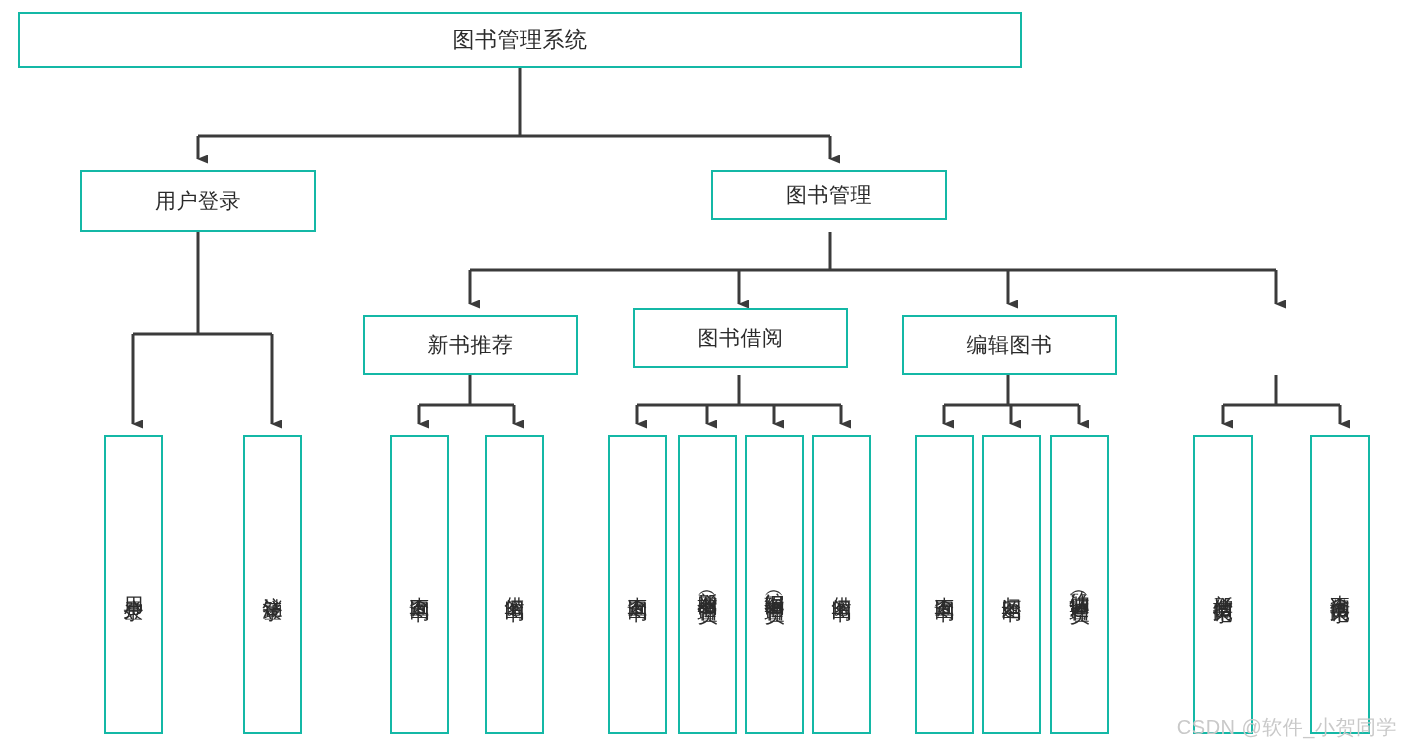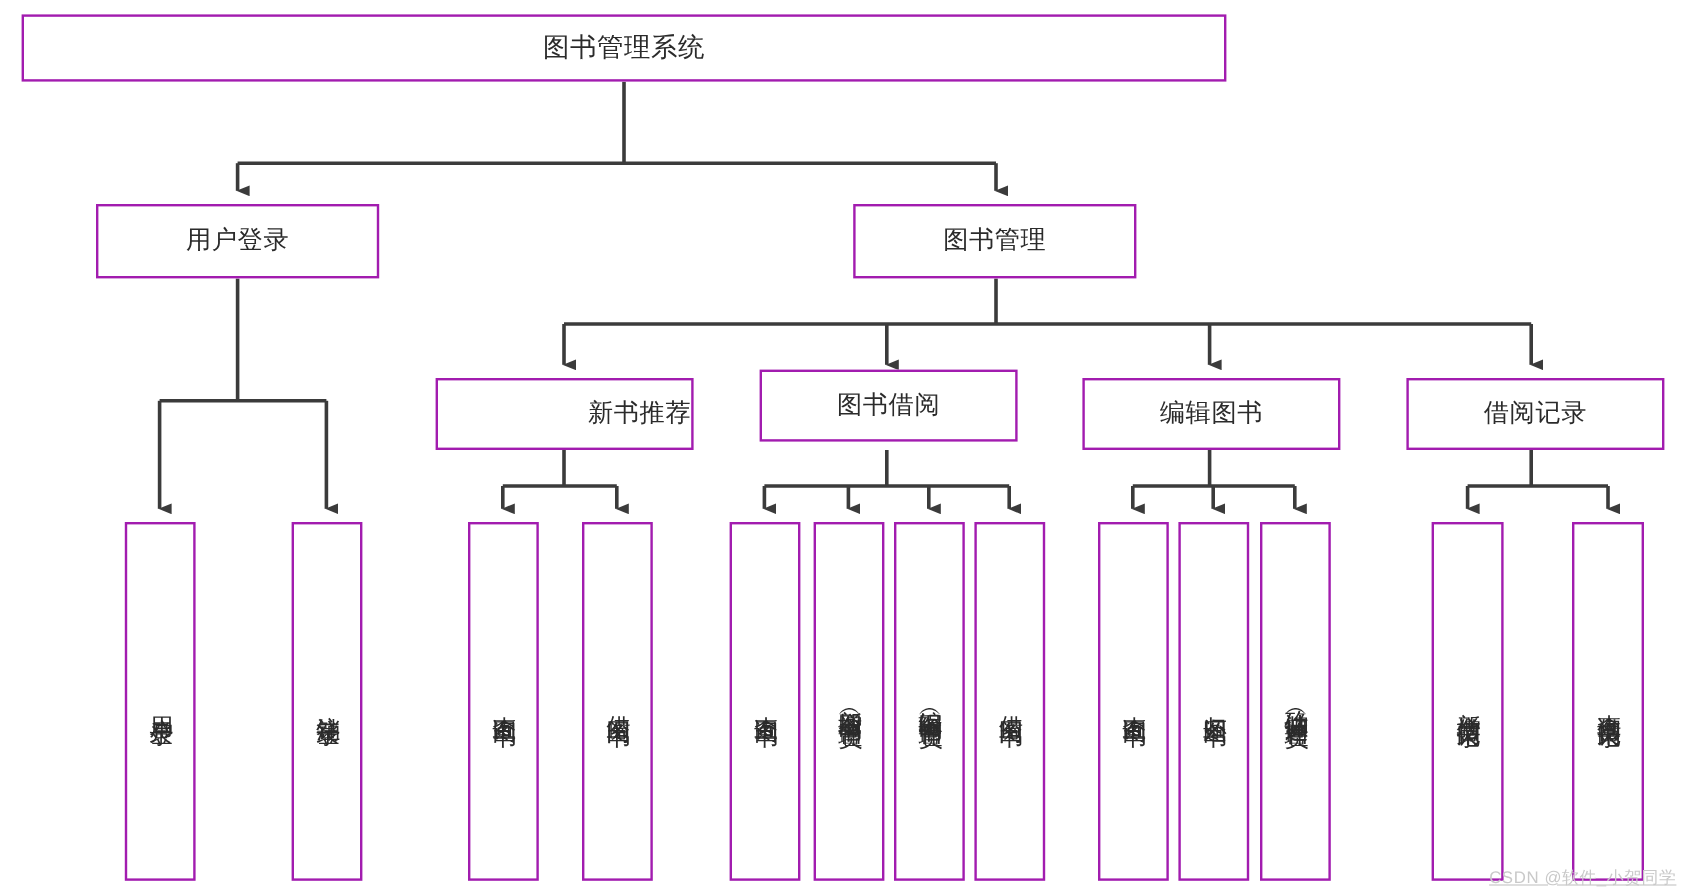--- a/index.html
+++ b/index.html
@@ -21,21 +21,21 @@
   #diagram-svg {
     position: absolute;
     left: 0;
     top: 0;
     width: 1405px;
     height: 747px;
   }
   .node {
     position: absolute;
     box-sizing: border-box;
-    border: 2px solid #a21caf;
+    border: 2px solid #14b8a6;
     background: #ffffff;
     display: flex;
     align-items: center;
     justify-content: center;
     color: #2b2b2b;
   }
   .node-label {
     display: block;
     text-align: center;
     line-height: 1.18;
@@ -60,27 +60,26 @@
     line-height: 1.05;
     letter-spacing: 2px;
     writing-mode: vertical-rl;
     text-orientation: upright;
     text-align: center;
   }
   #watermark {
     position: absolute;
     right: 8px;
     bottom: 6px;
-    font-size: 14px;
+    font-size: 20px;
     color: #c9c9c9;
     letter-spacing: 0.5px;
     user-select: none;
     pointer-events: none;
     white-space: nowrap;
-    text-decoration: underline;
   }
 </style>
 </head>
 <body>
 
 <div id="diagram-root">
 
   <svg id="diagram-svg" viewBox="0 0 1405 747" xmlns="http://www.w3.org/2000/svg">
     <defs>
       <marker id="arrowhead" markerWidth="9" markerHeight="11" refX="4.5" refY="10" orient="auto" markerUnits="userSpaceOnUse">
@@ -131,36 +130,33 @@
     </g>
   </svg>
 
   <div class="node horiz root" style="left:18px; top:12px; width:1004px; height:56px;">
     <span class="node-label">图书管理系统</span>
   </div>
 
   <div class="node horiz" style="left:80px; top:170px; width:236px; height:62px;">
     <span class="node-label">用户登录</span>
   </div>
-  <div class="node horiz" style="left:711px; top:170px; width:236px; height:62px;">
+  <div class="node horiz" style="left:711px; top:170px; width:236px; height:50px;">
     <span class="node-label">图书管理</span>
   </div>
 
-  <div class="node horiz" style="left:363px; top:315px; width:215px; height:60px;justify-content:flex-end;">
+  <div class="node horiz" style="left:363px; top:315px; width:215px; height:60px;">
     <span class="node-label">新书推荐</span>
   </div>
   <div class="node horiz" style="left:633px; top:308px; width:215px; height:60px;">
     <span class="node-label">图书借阅</span>
   </div>
   <div class="node horiz" style="left:902px; top:315px; width:215px; height:60px;">
     <span class="node-label">编辑图书</span>
   </div>
-  <div class="node horiz" style="left:1172px; top:315px; width:215px; height:60px;">
-    <span class="node-label">借阅记录</span>
-  </div>
 
   <div class="node leaf" style="left:104px; top:435px; width:59px; height:299px;">
     <span class="node-label">用户登录</span>
   </div>
   <div class="node leaf" style="left:243px; top:435px; width:59px; height:299px;">
     <span class="node-label">注销登录</span>
   </div>
 
   <div class="node leaf" style="left:390px; top:435px; width:59px; height:299px;">
     <span class="node-label">查询图书</span>

